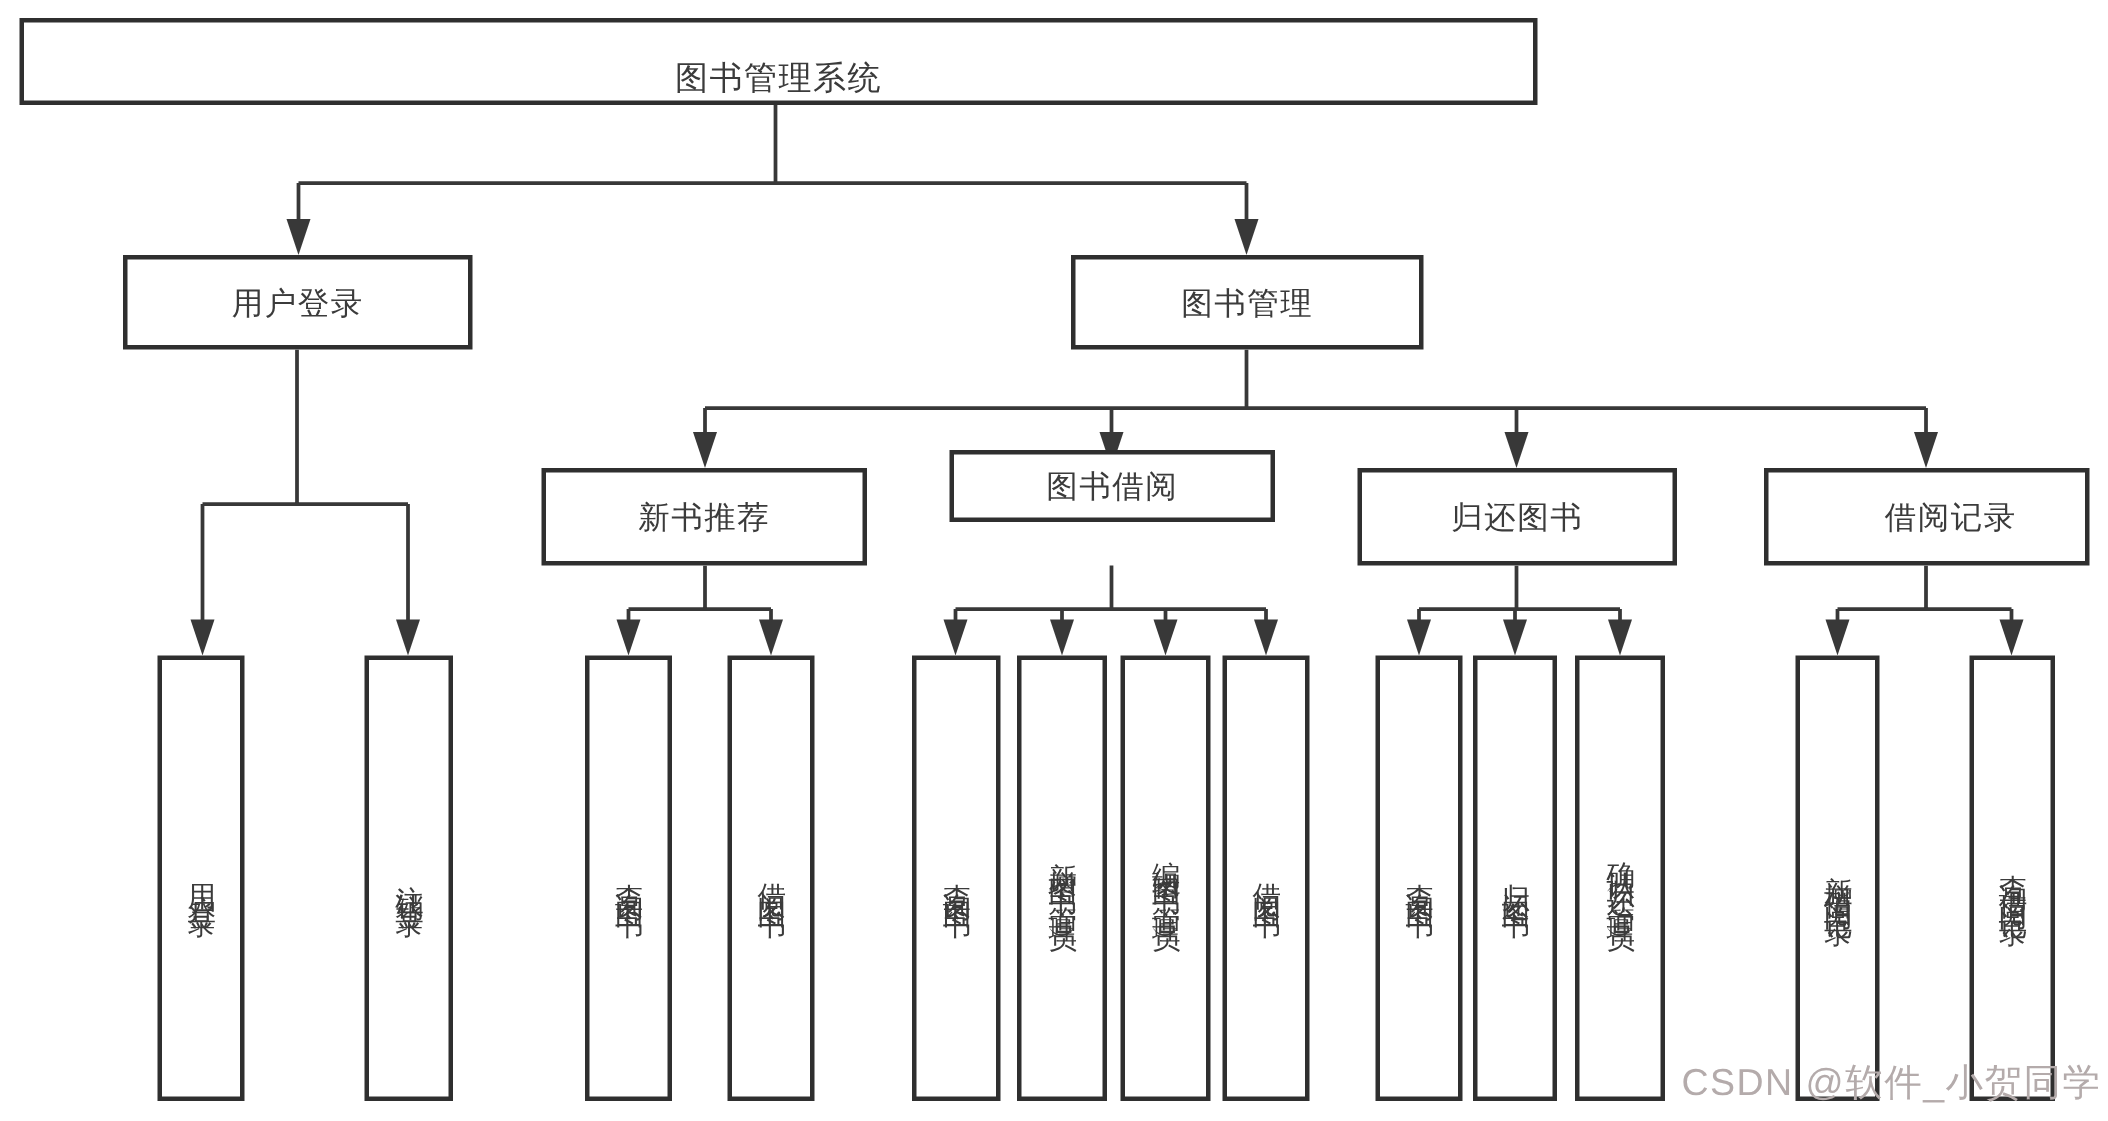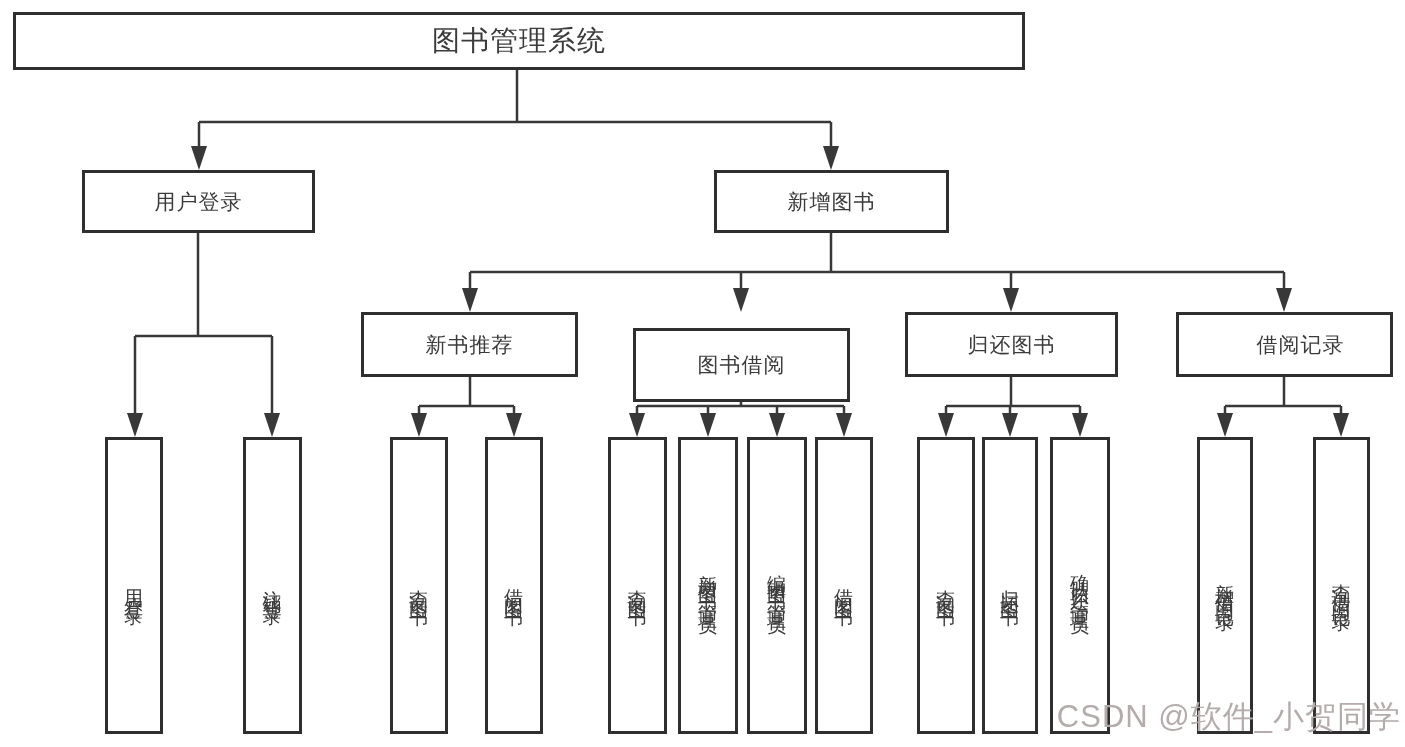--- a/index.html
+++ b/index.html
@@ -35,35 +35,35 @@
     display:flex;
     align-items:center;
     justify-content:center;
     color:var(--text);
   }
   .box.h{
     font-size:21px;
     letter-spacing:1px;
     white-space:nowrap;
   }
-  .box.root{font-size:28px;}
+  .box.root{font-size:22px;align-items:flex-end;}
   .box.v{
     font-size:19px;
     line-height:1;
   }
   .box.v .lbl{
     writing-mode:vertical-rl;
     text-orientation:mixed;
     letter-spacing:6px;
   }
   .watermark{
     position:absolute;
     right:4px;
     bottom:9px;
-    font-size:31px;
+    font-size:25px;
     letter-spacing:1px;
     color:var(--watermark);
     z-index:5;
     white-space:nowrap;
   }
 </style>
 </head>
 <body>
 
 <div class="stage">
@@ -114,27 +114,27 @@
   </svg>
 
   <div class="box h root" style="left:13px;top:12px;width:1012px;height:58px;">
     <span class="lbl">图书管理系统</span>
   </div>
 
   <div class="box h" style="left:82px;top:170px;width:233px;height:63px;">
     <span class="lbl">用户登录</span>
   </div>
   <div class="box h" style="left:714px;top:170px;width:235px;height:63px;">
-    <span class="lbl">新增图书</span>
+    <span class="lbl">图书管理</span>
   </div>
 
   <div class="box h" style="left:361px;top:312px;width:217px;height:65px;">
     <span class="lbl">新书推荐</span>
   </div>
-  <div class="box h" style="left:633px;top:328px;width:217px;height:74px;">
+  <div class="box h" style="left:633px;top:300px;width:217px;height:48px;">
     <span class="lbl">图书借阅</span>
   </div>
   <div class="box h" style="left:905px;top:312px;width:213px;height:65px;">
     <span class="lbl">归还图书</span>
   </div>
   <div class="box h" style="left:1176px;top:312px;width:217px;height:65px;padding-left:32px;">
     <span class="lbl">借阅记录</span>
   </div>
 
   <div class="box v" style="left:105px;top:437px;width:58px;height:297px;">

